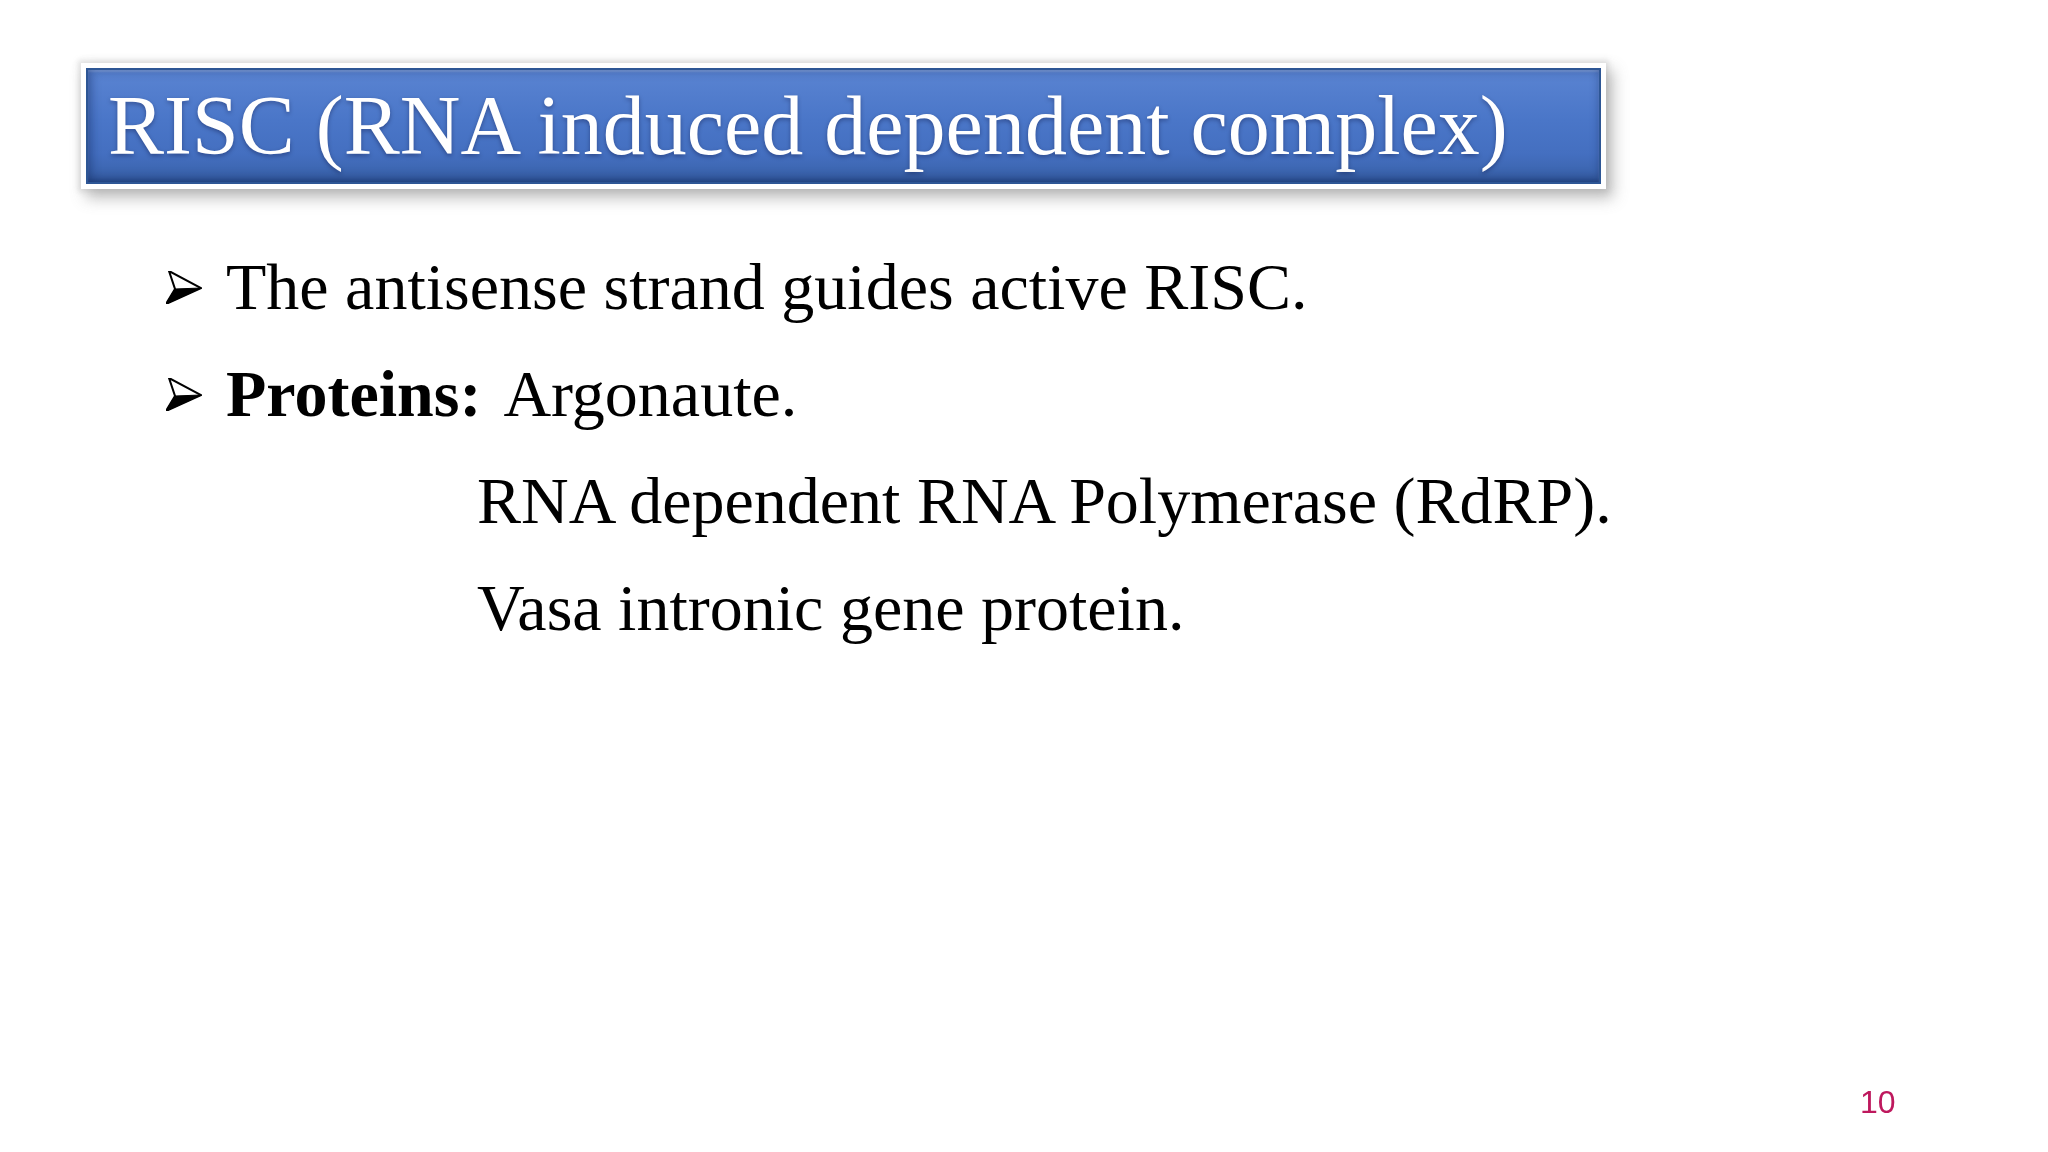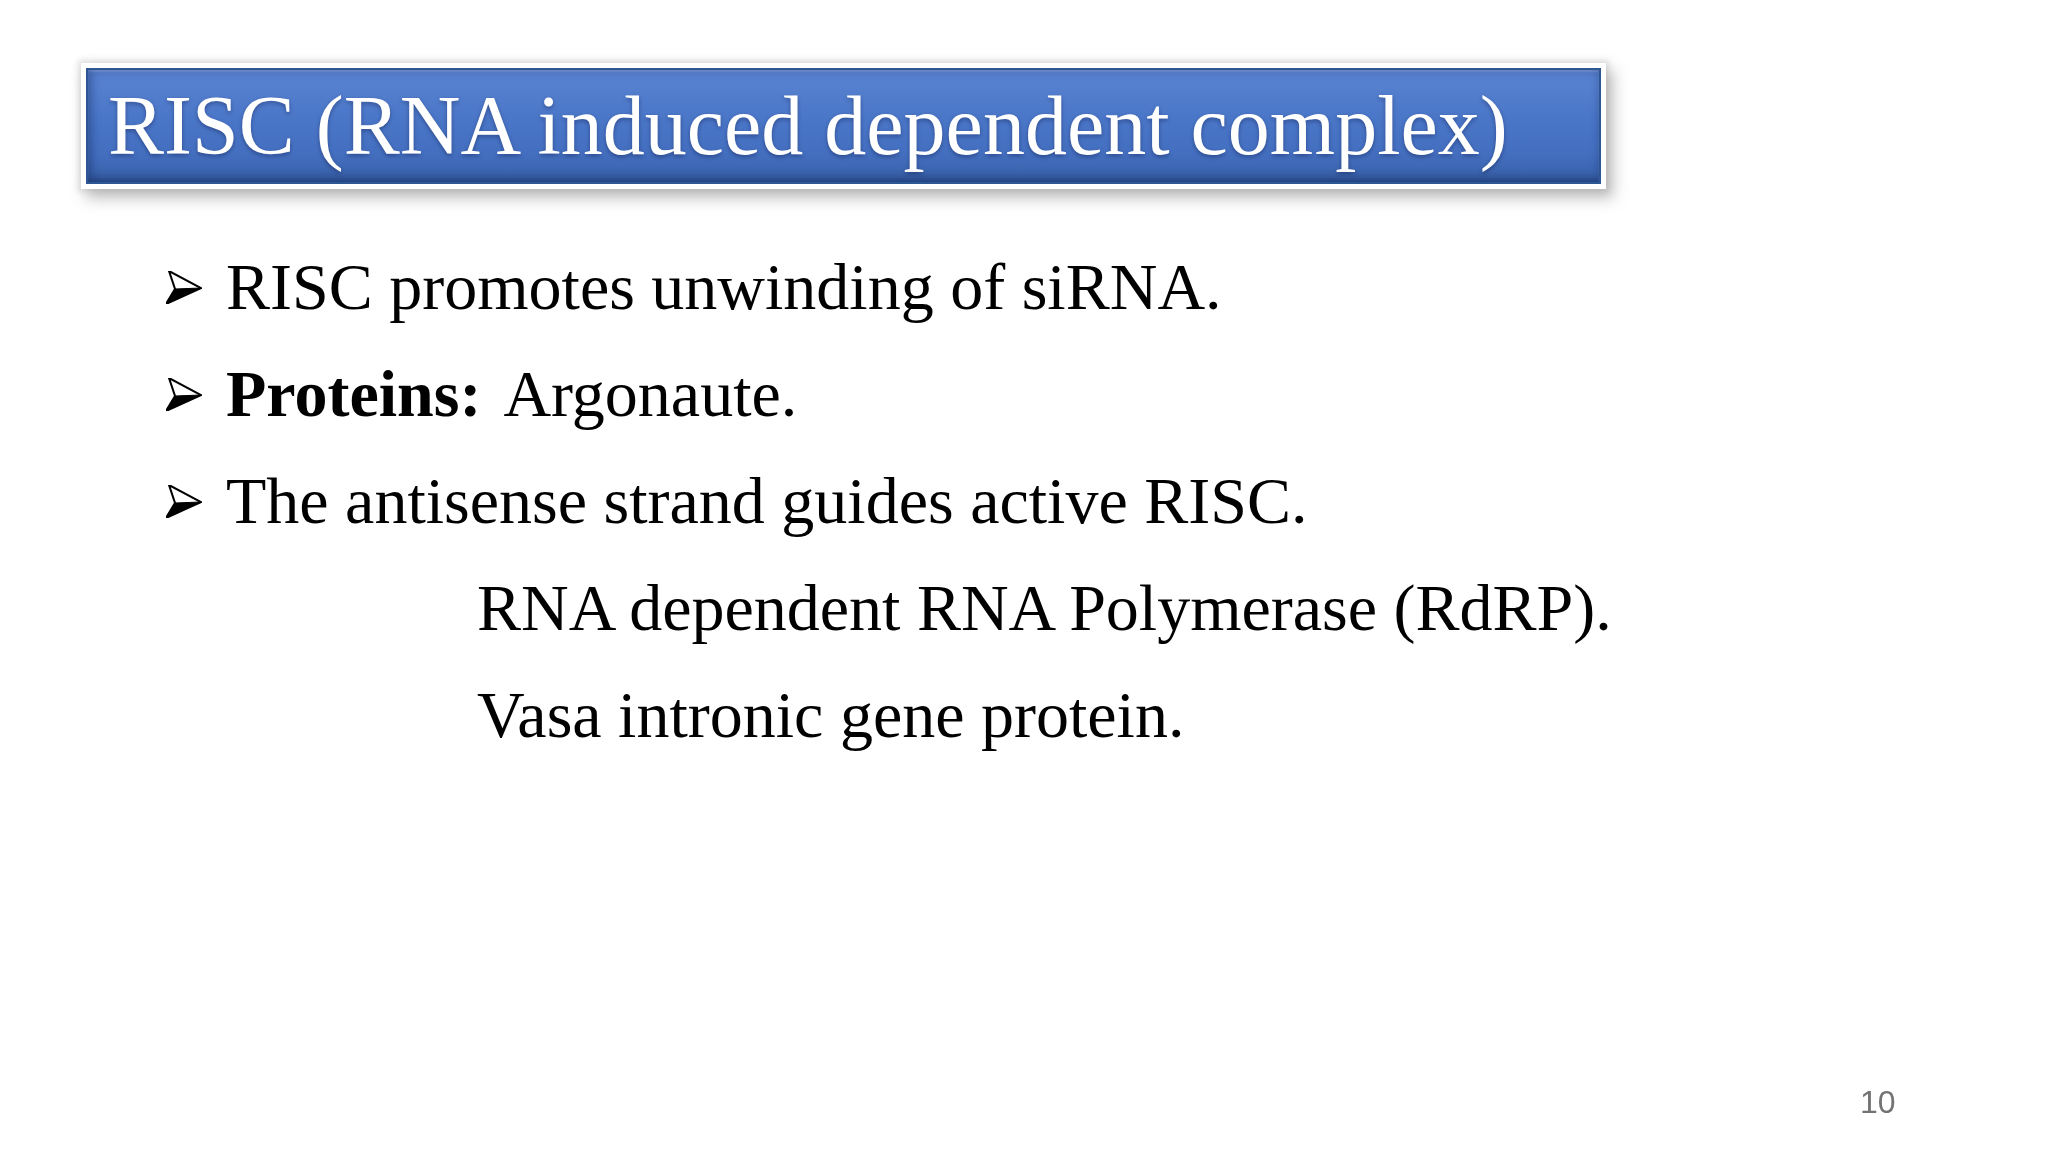--- a/index.html
+++ b/index.html
@@ -90,62 +90,53 @@
     white-space: nowrap;
   }
 
   
   .page-number {
     position: absolute;
     left: 1860px;
     top: 1084px;
     font-family: "Liberation Sans", sans-serif;
     font-size: 32px;
-    color: #737373;
+    color: #be185d;
   }
 </style>
 </head>
 <body>
 
 <div class="title-banner">
   <div class="title-text">RISC (RNA induced dependent complex)</div>
 </div>
 
 <div class="content-list">
 
+
+
   <div class="bullet-line">
     <span class="bullet-marker">
       <svg width="36" height="33" viewBox="0 0 36 33">
         <polygon points="3,0 35,17 0,33 9,18" fill="#ffffff" stroke="#000000" stroke-width="2" stroke-linejoin="miter"></polygon>
         <polygon points="9,18 35,17 0,33" fill="#000000" stroke="#000000" stroke-width="1"></polygon>
       </svg>
     </span>
-    <span>RISC promotes unwinding of siRNA.</span>
+    <span>The antisense strand guides active RISC.</span>
   </div>
-
 
   <div class="bullet-line">
     <span class="bullet-marker">
       <svg width="36" height="33" viewBox="0 0 36 33">
         <polygon points="3,0 35,17 0,33 9,18" fill="#ffffff" stroke="#000000" stroke-width="2" stroke-linejoin="miter"></polygon>
         <polygon points="9,18 35,17 0,33" fill="#000000" stroke="#000000" stroke-width="1"></polygon>
       </svg>
     </span>
     <span class="bullet-lead">Proteins:</span>
     <span>Argonaute.</span>
-  </div>
-
-  <div class="bullet-line">
-    <span class="bullet-marker">
-      <svg width="36" height="33" viewBox="0 0 36 33">
-        <polygon points="3,0 35,17 0,33 9,18" fill="#ffffff" stroke="#000000" stroke-width="2" stroke-linejoin="miter"></polygon>
-        <polygon points="9,18 35,17 0,33" fill="#000000" stroke="#000000" stroke-width="1"></polygon>
-      </svg>
-    </span>
-    <span>The antisense strand guides active RISC.</span>
   </div>
 
   <div class="sub-line">
     <span>RNA dependent RNA Polymerase (RdRP).</span>
   </div>
 
   <div class="sub-line">
     <span>Vasa intronic gene protein.</span>
   </div>
 

